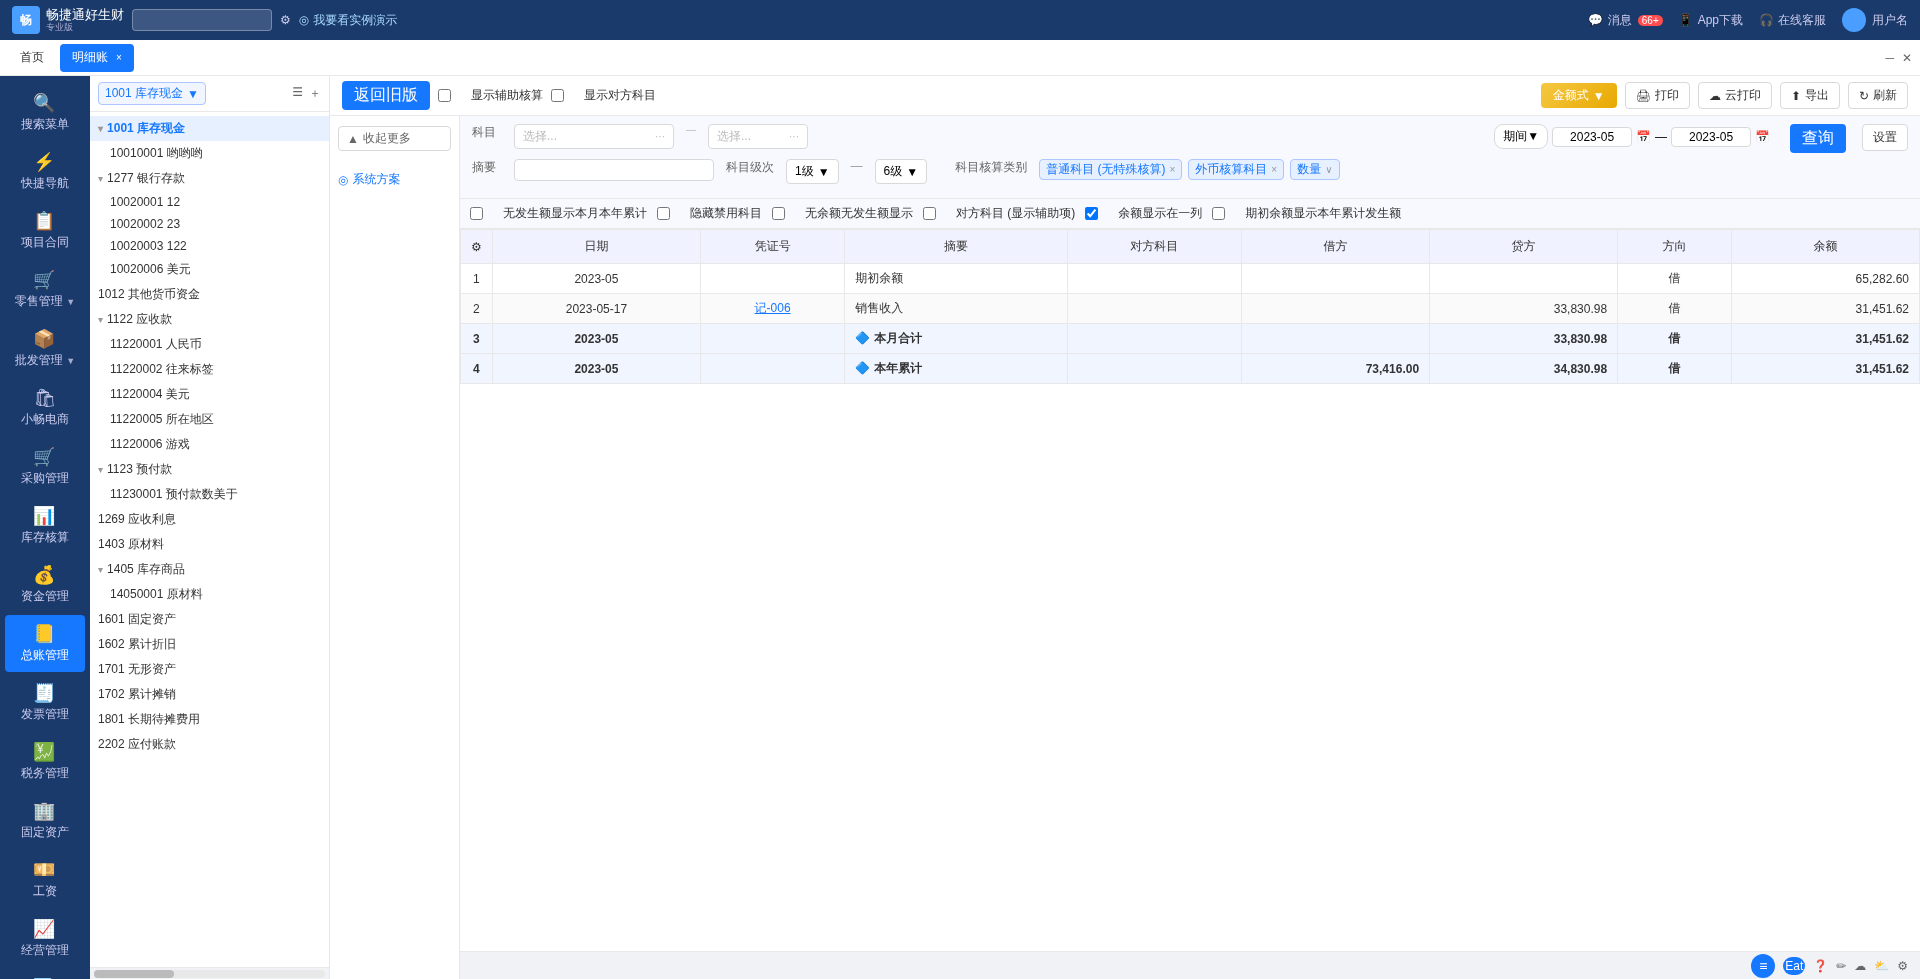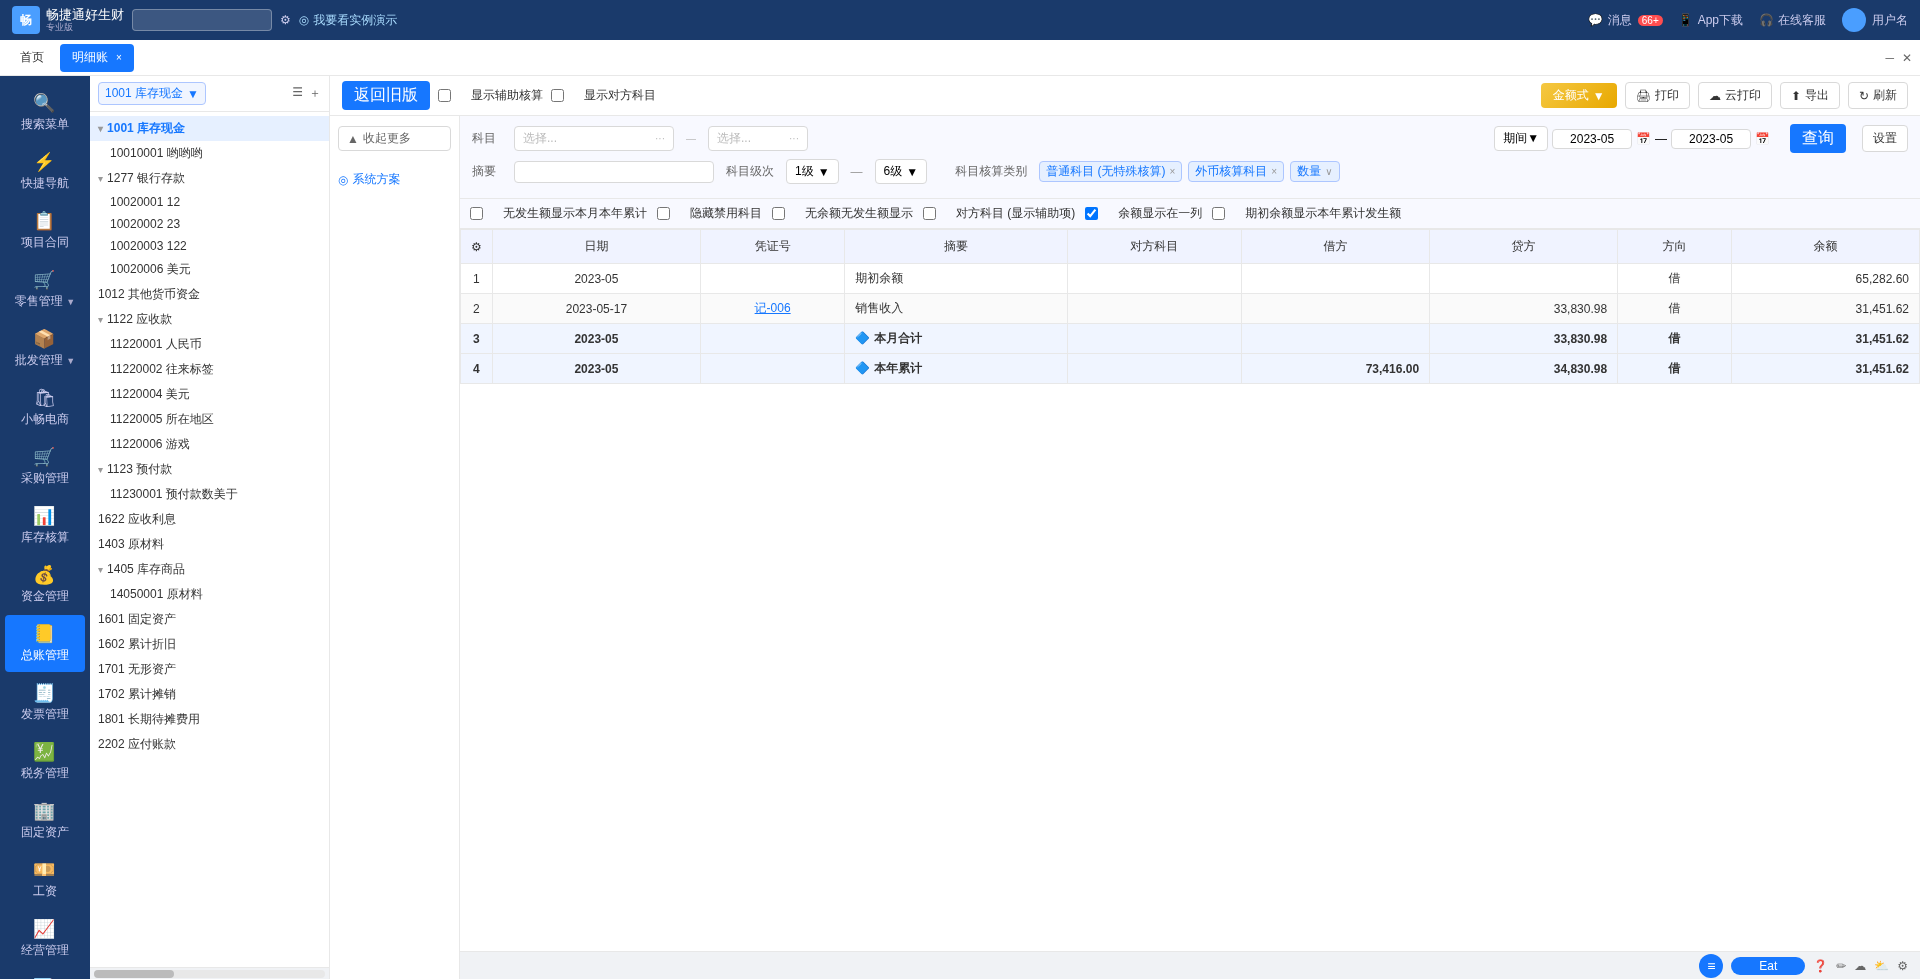--- a/index.html
+++ b/index.html
@@ -131,21 +131,21 @@
       display: flex;
       align-items: center;
       padding: 0 12px;
       gap: 8px;
     }
     .btn-primary { background: #1677ff; color: #fff; border: none; border-radius: 4px; padding: 4px 12px; cursor: pointer; font-size: 16px; }
     .btn-default { background: #fff; color: #333; border: 1px solid #d9d9d9; border-radius: 4px; padding: 4px 10px; cursor: pointer; font-size: 12px; display: flex; align-items: center; gap: 4px; }
     .checkbox-label { display: flex; align-items: center; gap: 20px; color: #333; font-size: 12px; cursor: pointer; }
     .toolbar-right { margin-left: auto; display: flex; align-items: center; gap: 8px; }
     .btn-gold { background: linear-gradient(135deg, #f5c842, #e8a800); color: #fff; border: none; border-radius: 4px; padding: 4px 12px; cursor: pointer; font-size: 12px; display: flex; align-items: center; gap: 4px; }
-    .filter-row { display: flex; align-items: center; gap: 12px; margin-bottom: 6px; }
+    .filter-row { display: flex; align-items: flex-start; gap: 12px; margin-bottom: 6px; }
     .filter-label { color: #666; font-size: 12px; min-width: 30px; }
     .filter-input {
       border: 1px solid #d9d9d9;
       border-radius: 4px;
       padding: 3px 8px;
       font-size: 12px;
       background: #fff;
       min-width: 120px;
     }
     .filter-select { display: flex; align-items: center; gap: 4px; border: 1px solid #d9d9d9; border-radius: 4px; padding: 3px 8px; background: #fff; cursor: pointer; }
@@ -186,21 +186,21 @@
     .bottom-bar {
       height: 28px;
       background: #f0f2f5;
       border-top: 1px solid #e8e8e8;
       display: flex;
       align-items: center;
       justify-content: space-between;
       padding: 0 12px;
     }
     .bottom-right { display: flex; align-items: center; gap: 8px; }
-    .bottom-btn { background: #1677ff; color: #fff; border: none; border-radius: 12px; padding: 2px 28px; font-size: 11px; cursor: pointer; }
+    .bottom-btn { background: #1677ff; color: #fff; border: none; border-radius: 12px; padding: 2px 2px; font-size: 11px; cursor: pointer; }
 
     .scrollbar-h { height: 12px; background: #f0f2f5; border-top: 1px solid #e8e8e8; display: flex; align-items: center; }
     .scrollbar-track { flex: 1; height: 8px; background: #e8e8e8; border-radius: 4px; margin: 0 4px; }
     .scrollbar-thumb { width: 80px; height: 8px; background: #bbb; border-radius: 4px; }
 
     .tag-item { display: inline-flex; align-items: center; background: #e6f0ff; border: 1px solid #adc6ff; border-radius: 4px; padding: 1px 6px; font-size: 11px; color: #1677ff; gap: 4px; }
     .tag-close { cursor: pointer; color: #999; font-size: 10px; }
     .period-input { display: flex; align-items: center; gap: 4px; font-size: 12px; }
     .period-box { border: 1px solid #d9d9d9; border-radius: 4px; padding: 2px 6px; background: #fff; font-size: 12px; min-width: 80px; text-align: center; }
   </style>
@@ -391,21 +391,21 @@
         <span>11220006 游戏</span>
       </div>
       <div class="tree-item">
         <span class="tree-expand">▾</span>
         <span>1123 预付款</span>
       </div>
       <div class="tree-item tree-child">
         <span>11230001 预付款数美于</span>
       </div>
       <div class="tree-item">
-        <span>1622 应收利息</span>
+        <span>1269 应收利息</span>
       </div>
       <div class="tree-item">
         <span>1403 原材料</span>
       </div>
       <div class="tree-item">
         <span class="tree-expand">▾</span>
         <span>1405 库存商品</span>
       </div>
       <div class="tree-item tree-child">
         <span>14050001 原材料</span>
@@ -499,21 +499,21 @@
               <span style="margin-left:auto;color:#bbb;font-size:10px;">···</span>
             </div>
             <span style="color:#bbb;font-size:10px;">—</span>
             <div class="filter-select" style="min-width:100px;color:#bbb;">
               <span>选择...</span>
               <span style="margin-left:auto;color:#bbb;font-size:10px;">···</span>
             </div>
             <span style="flex:1;"></span>
 
             <div class="period-input">
-              <span class="filter-select" style="cursor:pointer;">期间▼</span>
+              <span class="filter-select" style="cursor:pointer;border-radius:9px;">期间▼</span>
               <div class="period-box">2023-05</div>
               <span>📅</span>
               <span>—</span>
               <div class="period-box">2023-05</div>
               <span>📅</span>
             </div>
             <button class="btn-primary" style="margin-left:8px;">查询</button>
             <button class="btn-default" style="margin-left:4px;">设置</button>
           </div>
 

